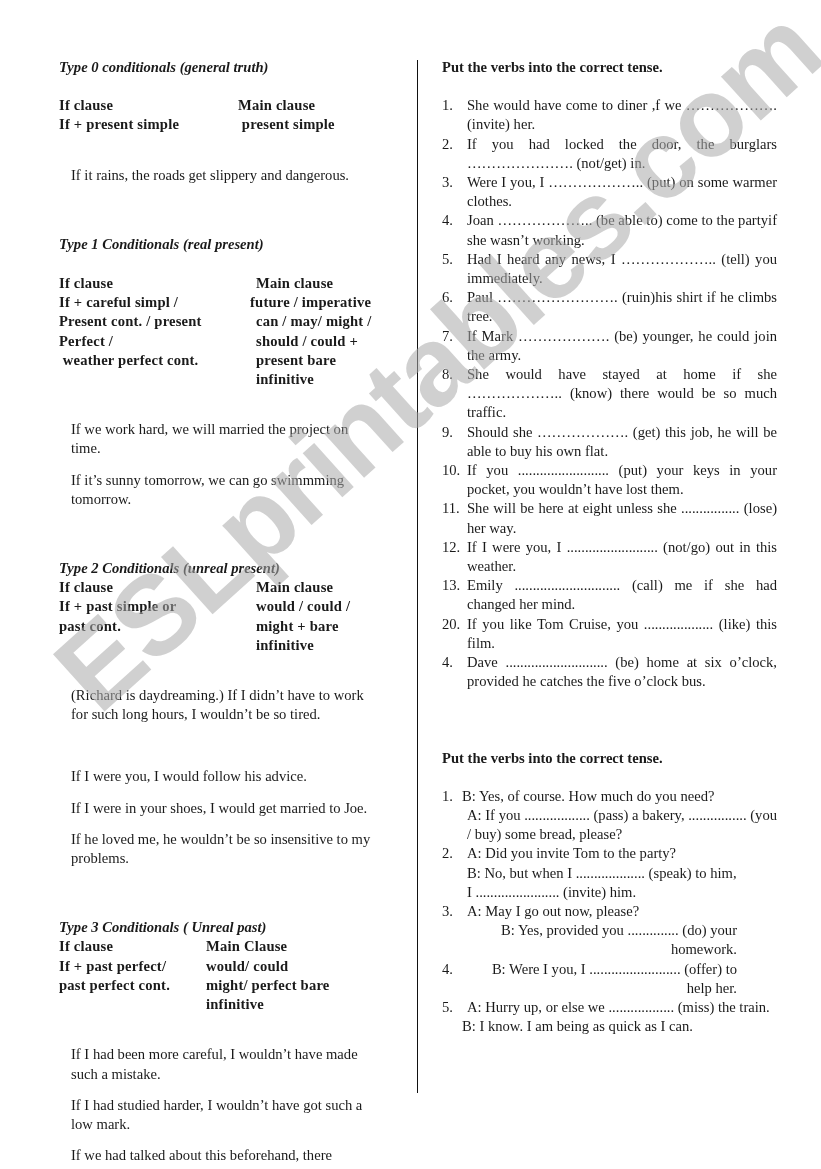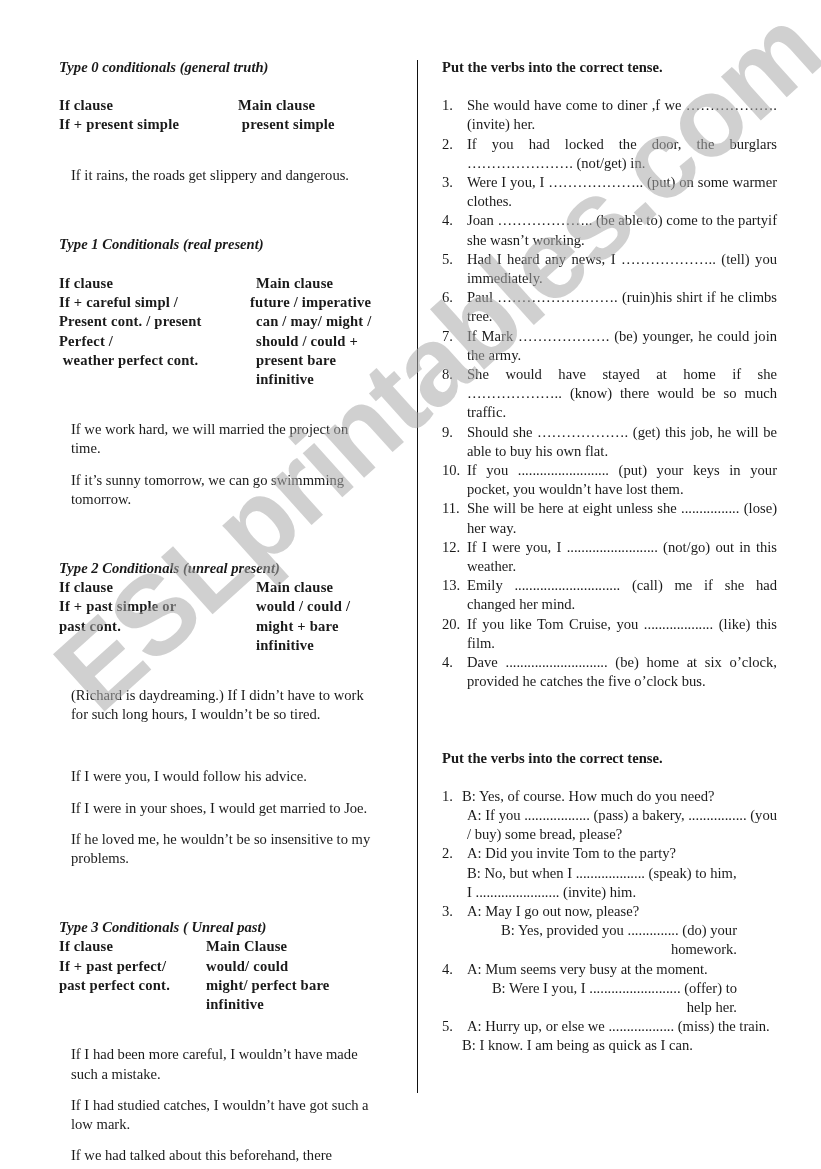--- a/index.html
+++ b/index.html
@@ -117,21 +117,21 @@
         <div class="cell">Main Clause</div>
         <div class="cell">If + past perfect/</div>
         <div class="cell">would/ could</div>
         <div class="cell">past perfect cont.</div>
         <div class="cell">might/ perfect bare</div>
         <div class="cell"></div>
         <div class="cell">infinitive</div>
       </div>
       <div style="height:19px"></div>
       <p class="example">If I had been more careful, I wouldn’t have made such a mistake.</p>
-      <p class="example">If I had studied catches, I wouldn’t have got such a low mark.</p>
+      <p class="example">If I had studied harder, I wouldn’t have got such a low mark.</p>
       <p class="example">If we had talked about this beforehand, there wouldn’t have been such a serious problem now.</p>
     </div>
   </div>
 
   <div class="divider"></div>
 
   <div class="col-right">
 
     <div>
       <p class="ex-title">Put the verbs into the correct tense.</p>
@@ -171,21 +171,20 @@
           <span class="dlg-line">A: Did you invite Tom to the party?</span>
           <span class="dlg-line" style="text-align:left;padding-right:40px">B: No, but when I ................... (speak) to him, I ....................... (invite) him.</span>
         </li>
         <li>
           <span class="num">3.</span>
           <span class="dlg-line">A: May I go out now, please?</span>
           <span class="dlg-line" style="text-align:right;padding-right:40px">B: Yes, provided you .............. (do) your homework.</span>
         </li>
         <li>
           <span class="num">4.</span>
-          <span class="dlg-line">A: Mum seems very busy at the moment.</span>
           <span class="dlg-line" style="text-align:right;padding-right:40px">B: Were I you, I ......................... (offer) to help her.</span>
         </li>
         <li>
           <span class="num">5.</span>
           <span class="dlg-line">A: Hurry up, or else we .................. (miss) the train.</span>
           <span class="dlg-line dlg-b">B: I know. I am being as quick as I can.</span>
         </li>
       </ol>
     </div>
   </div>

